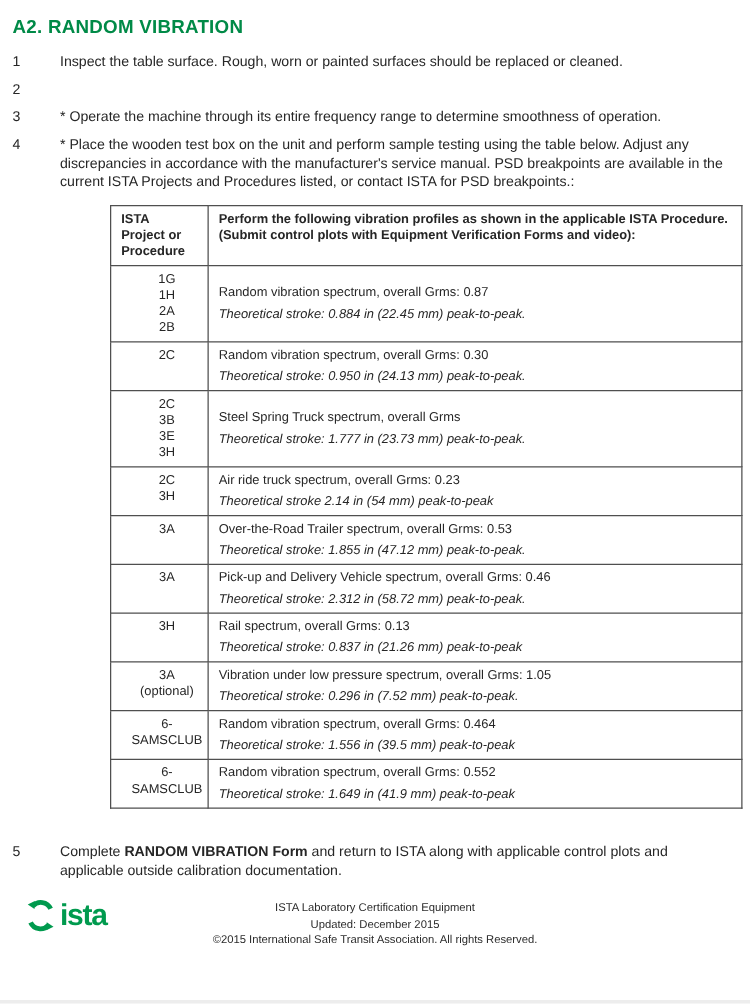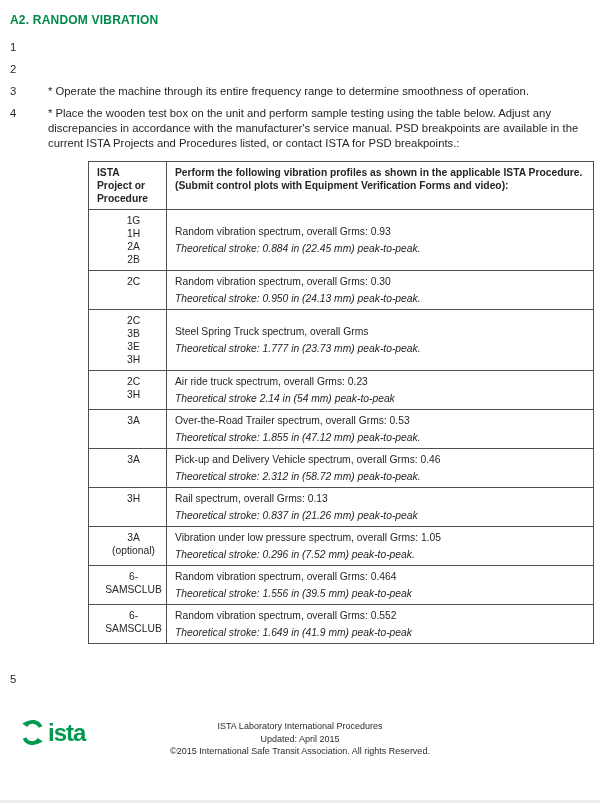--- a/index.html
+++ b/index.html
@@ -9,21 +9,21 @@
     background:#ffffff;
     color:#262626;
     width:600px; height:803px;
     position:relative;
     overflow:hidden;
   }
   .page { padding:13px 10px 0 10px; }
 
   .heading {
     color:#008a47;
-    font-size:12px;
+    font-size:15px;
     font-weight:bold;
     letter-spacing:0.2px;
     margin-bottom:13px;
   }
 
   .item {
     display:flex;
     font-size:11.3px;
     line-height:15px;
     margin-bottom:7px;
@@ -91,20 +91,21 @@
 </style>
 </head>
 <body>
 
 <div class="page">
 
   <div class="heading">A2. RANDOM VIBRATION</div>
 
   <div class="item">
     <div class="item-num">1</div>
+    <div class="item-text">Inspect the table surface.  Rough, worn or painted surfaces should be replaced or cleaned.</div>
   </div>
   <div class="item">
     <div class="item-num">2</div>
   </div>
   <div class="item">
     <div class="item-num">3</div>
     <div class="item-text">* Operate the machine through its entire frequency range to determine smoothness of operation.</div>
   </div>
   <div class="item">
     <div class="item-num">4</div>
@@ -122,21 +123,21 @@
 Project or
 Procedure</th>
       <th>Perform the following vibration profiles as shown in the applicable ISTA Procedure.  (Submit control plots with Equipment Verification Forms and video):</th>
     </tr>
     <tr>
       <td class="codes">1G
 1H
 2A
 2B</td>
       <td class="desc">
-        <div class="l1">Random vibration spectrum, overall Grms: 0.93</div>
+        <div class="l1">Random vibration spectrum, overall Grms: 0.87</div>
         <div class="l2">Theoretical stroke: 0.884 in (22.45 mm) peak-to-peak.</div>
       </td>
     </tr>
     <tr>
       <td class="codes">2C</td>
       <td class="desc">
         <div class="l1">Random vibration spectrum, overall Grms: 0.30</div>
         <div class="l2">Theoretical stroke: 0.950 in (24.13 mm) peak-to-peak.</div>
       </td>
     </tr>
@@ -201,38 +202,39 @@
       <td class="desc">
         <div class="l1">Random vibration spectrum, overall Grms: 0.552</div>
         <div class="l2">Theoretical stroke: 1.649 in (41.9 mm) peak-to-peak</div>
       </td>
     </tr>
   </tbody>
     </table>
 
   <div class="item item5">
     <div class="item-num">5</div>
+    <div class="item-text"><span>Complete </span><span class="bold">RANDOM VIBRATION Form</span><span> and return to ISTA along with applicable control plots and applicable outside calibration documentation.</span></div>
   </div>
 
 </div>
 
 <div class="footer">
   <div class="logo">
     <svg class="logo-icon" viewBox="0 0 32 34" xmlns="http://www.w3.org/2000/svg">
       <g fill="none" stroke="#009a4e" stroke-width="4.6" stroke-linecap="butt">
         <path d="M 25.5 10.5 A 10.2 10.2 0 0 0 8.5 8.0"></path>
         <path d="M 6.5 23.5 A 10.2 10.2 0 0 0 23.5 26.0"></path>
       </g>
       <g fill="#009a4e" stroke="none">
         <path d="M 10.5 3.2 L 3.8 6.4 L 10.2 10.8 Z"></path>
         <path d="M 21.5 30.8 L 28.2 27.6 L 21.8 23.2 Z"></path>
       </g>
     </svg>
     <span class="logo-text">ista</span>
   </div>
   <div class="footer-lines">
-    <div>ISTA Laboratory International Procedures</div>
-    <div>Updated: April 2015</div>
+    <div>ISTA Laboratory Certification Equipment</div>
+    <div>Updated: December 2015</div>
     <div>©2015 International Safe Transit Association.  All rights Reserved.</div>
   </div>
 </div>
 
 <div class="bottom-edge"></div>
 
 </body></html>

